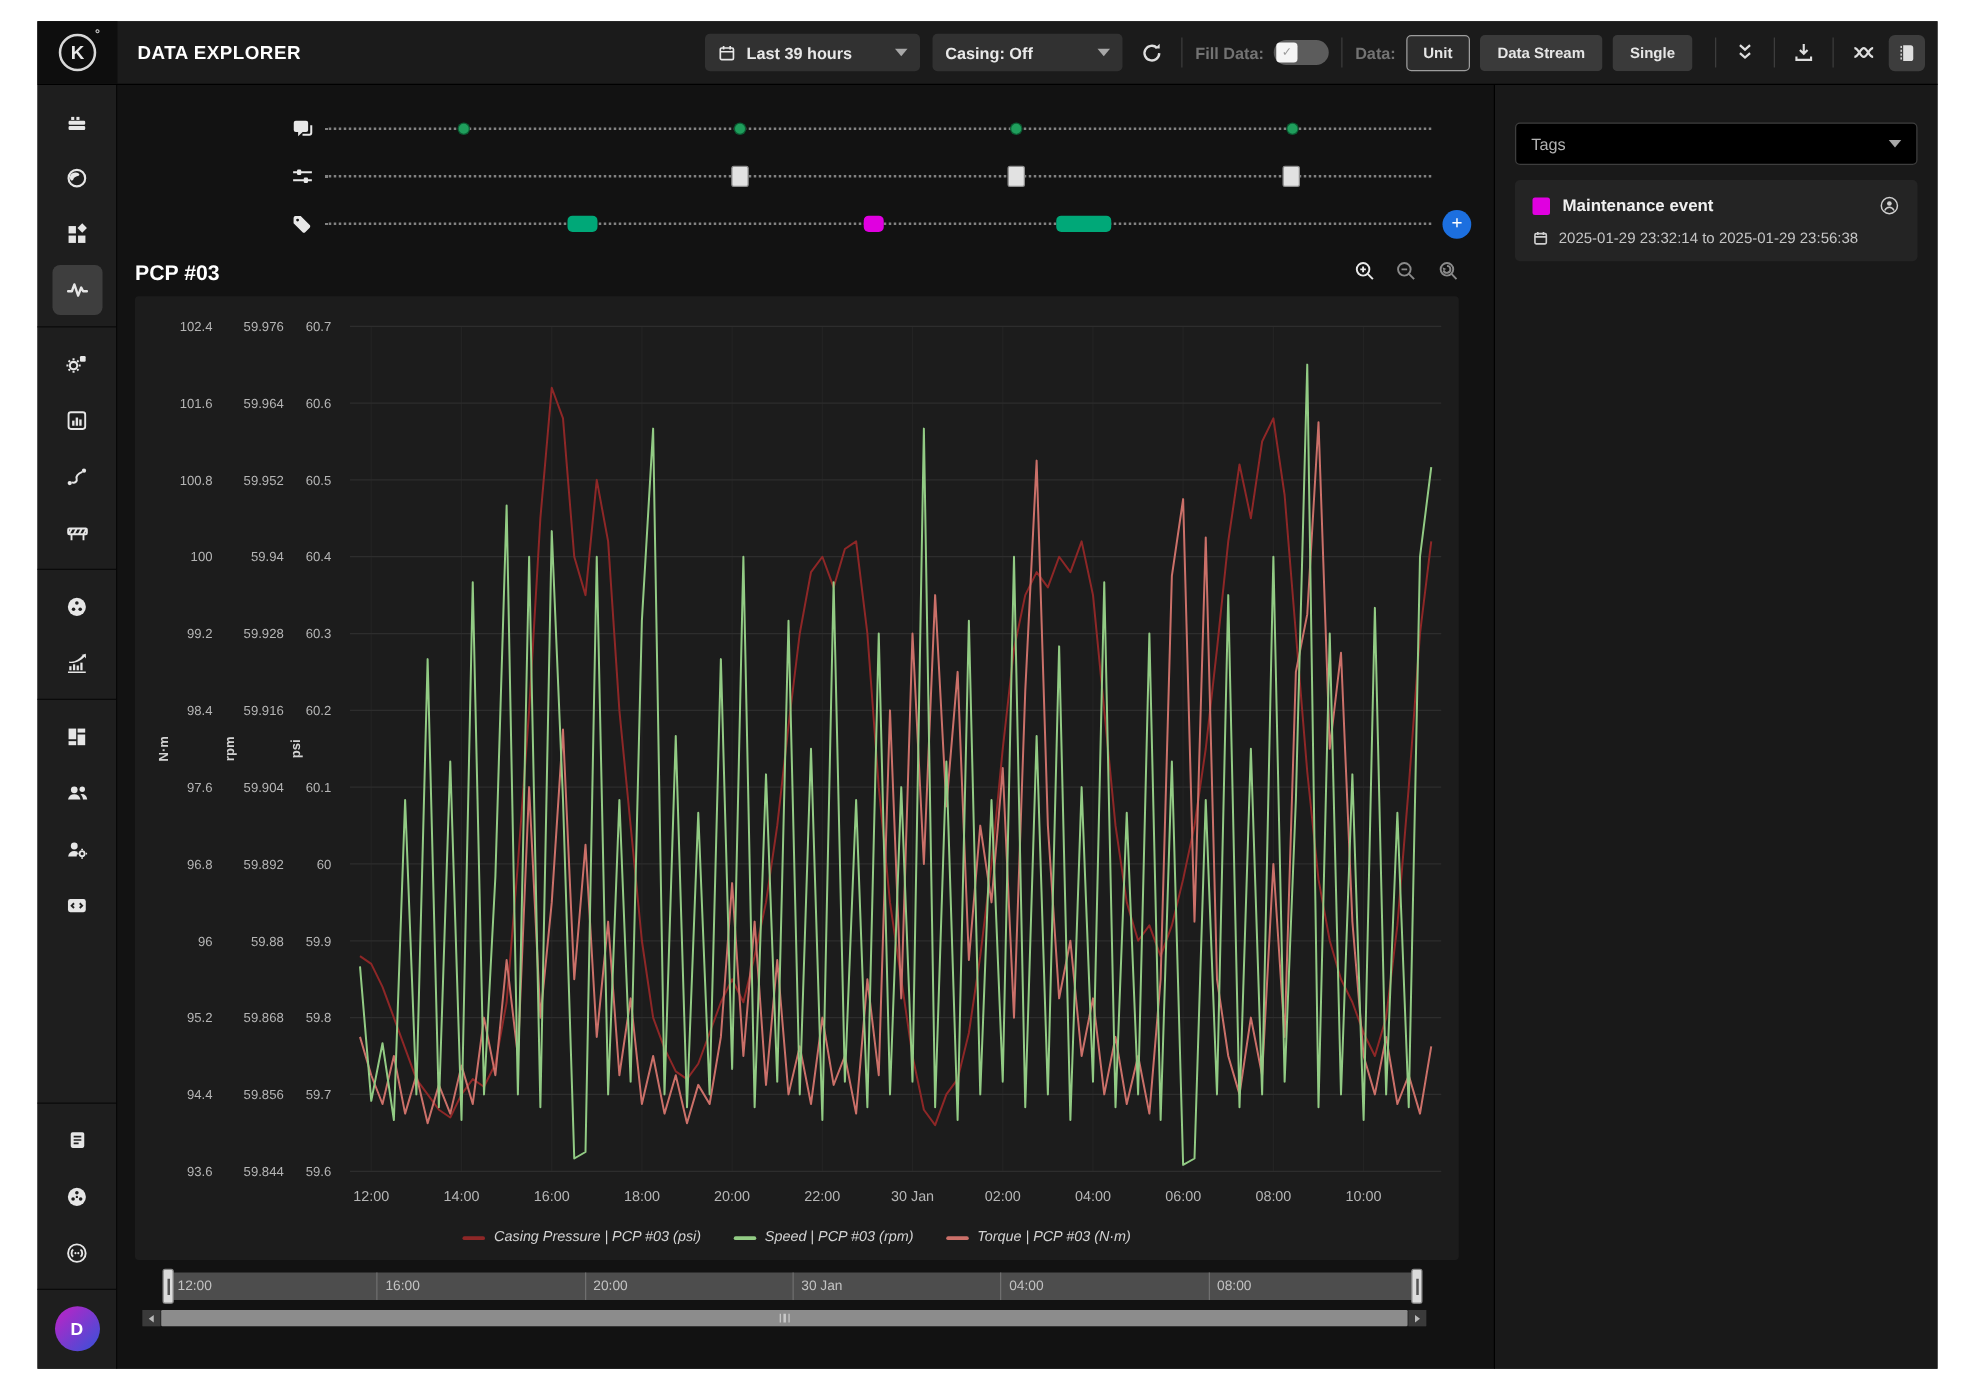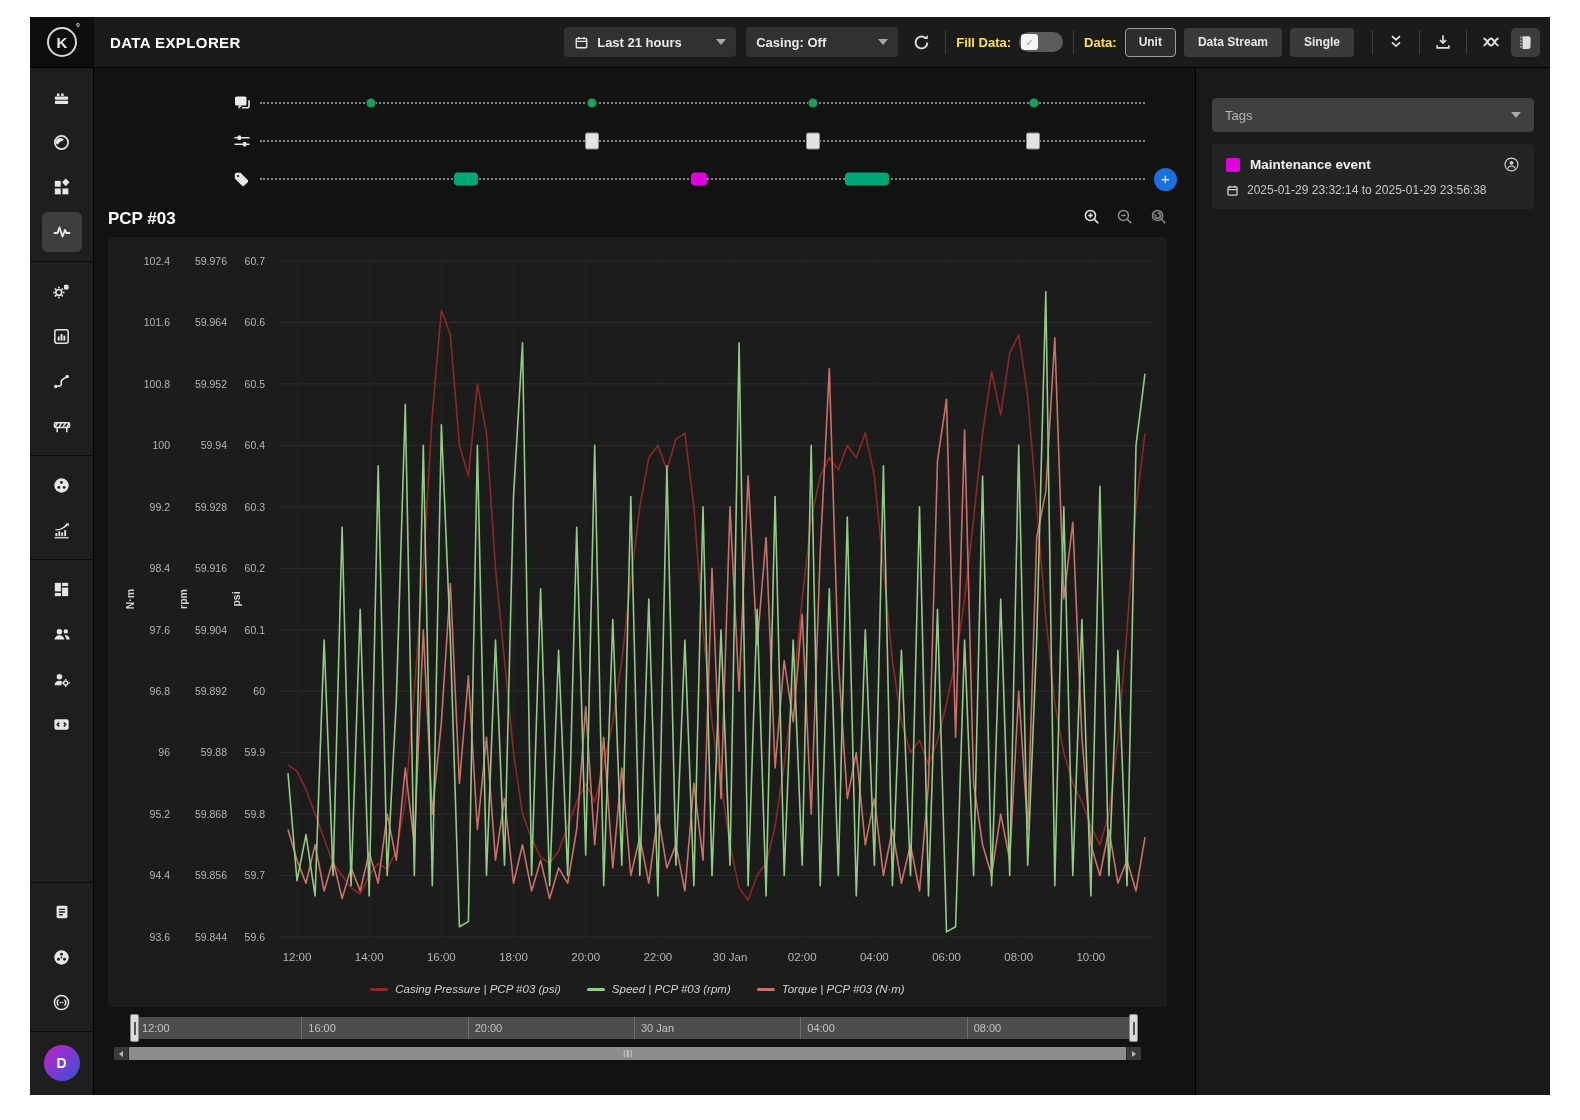--- a/index.html
+++ b/index.html
@@ -25,21 +25,21 @@
     border-radius:4px; height:30px; padding:0 10px; font-size:13px; color:#e8e8e8;
     margin-right:10px; cursor:pointer; }
   .hsel .txt { font-weight:bold; }
   .caret { width:0; height:0; border-left:5px solid transparent;
     border-right:5px solid transparent; border-top:6px solid #a8a8a8; margin-left:14px; }
   .wsel-time { width:172px; } .wsel-ref { width:152px; }
   .icon-btn { background:none; border:none; padding:4px; display:flex;
     align-items:center; justify-content:center; cursor:pointer; color:#dedede; }
   .icon-btn svg { display:block; }
   .vdiv { width:1px; height:24px; background:#3d3d3d; margin:0 10px; }
-  .hlabel { font-size:13px; font-weight:bold; color:#fde047; margin-right:8px; }
+  .hlabel { font-size:13px; font-weight:bold; color:#737373; margin-right:8px; }
   .toggle { width:44px; height:20px; background:#5c5c5c; border-radius:10px;
     position:relative; cursor:pointer; }
   .toggle .knob { position:absolute; left:2px; top:2px; width:17px; height:16px;
     background:#f4f4f4; border-radius:3px; display:flex; align-items:center;
     justify-content:center; }
   .toggle .knob::after { content:"✓"; font-size:10px; color:#9a9a9a; }
   .axis-btn { background:#3a3a3a; border:1px solid transparent; border-radius:4px;
     height:29px; padding:0 13px; font-size:12px; font-weight:bold; color:#e6e6e6;
     margin-right:8px; cursor:pointer; display:flex; align-items:center; }
   .axis-btn.active { background:#2c2c2c; border:1px solid #9d9d9d; }
@@ -129,21 +129,21 @@
   .search-row { display:flex; align-items:center; }
   .search-box { flex:1; display:flex; align-items:center; gap:8px; background:#292929;
     border:1px solid #3e3e3e; border-radius:4px; height:34px; padding:0 10px; }
   .search-box input { flex:1; background:transparent; border:none; outline:none;
     color:#e8e8e8; font-size:13px; font-family:"Liberation Sans",sans-serif; }
   .search-box input::placeholder { color:#8f8f8f; }
   .search-div { width:1px; height:30px; background:#484848; margin:0 12px; }
   .add-btn { color:#fff; font-size:12.5px; font-weight:bold; border:none;
     border-radius:4px; height:34px; padding:0 15px; cursor:pointer;
     font-family:"Liberation Sans",sans-serif; }
-  .tags-select { margin-top:12px; display:flex; align-items:center; background:#404040;
+  .tags-select { margin-top:12px; display:flex; align-items:center; background:#000000;
     border:1px solid #3e3e3e; border-radius:4px; height:34px; padding:0 12px;
     font-size:13px; color:#b3b3b3; cursor:pointer; }
   .tags-select .caret { margin-left:auto; }
   .tag-card { margin-top:12px; background:#242424; border-radius:4px;
     padding:12px 14px; cursor:pointer; }
   .tag-card:first-of-type { margin-top:16px; }
   .tag-row1 { display:flex; align-items:center; gap:10px; }
   .swatch { width:14px; height:14px; border-radius:2px; }
   .tag-name { font-size:13.5px; font-weight:bold; color:#f0f0f0; }
   .tag-user { margin-left:auto; color:#cfcfcf; display:flex; }
@@ -161,21 +161,21 @@
       <div class="logo-circle">K</div>
     </div>
     <div class="hdr-title">DATA EXPLORER</div>
     <div class="hdr-sp"></div>
 
     <div class="hsel wsel-time">
       <svg width="15" height="15" viewBox="0 0 20 20" fill="none" stroke="currentColor" stroke-width="1.8">
           <rect x="3" y="4.5" width="14" height="12.5" rx="1.5"></rect>
           <path d="M3 8.5h14M6.5 2.5v3.5M13.5 2.5v3.5"></path>
         </svg>
-      <span class="txt">Last 21 hours</span>
+      <span class="txt">Last 39 hours</span>
       <span class="caret" style="margin-left:auto"></span>
     </div>
 
     <div class="hsel wsel-ref">
       <span class="txt">Casing: Off</span>
       <span class="caret" style="margin-left:auto"></span>
     </div>
 
     <button class="icon-btn">
       <svg width="19" height="19" viewBox="0 0 20 20" fill="none" stroke="currentColor" stroke-width="2">

